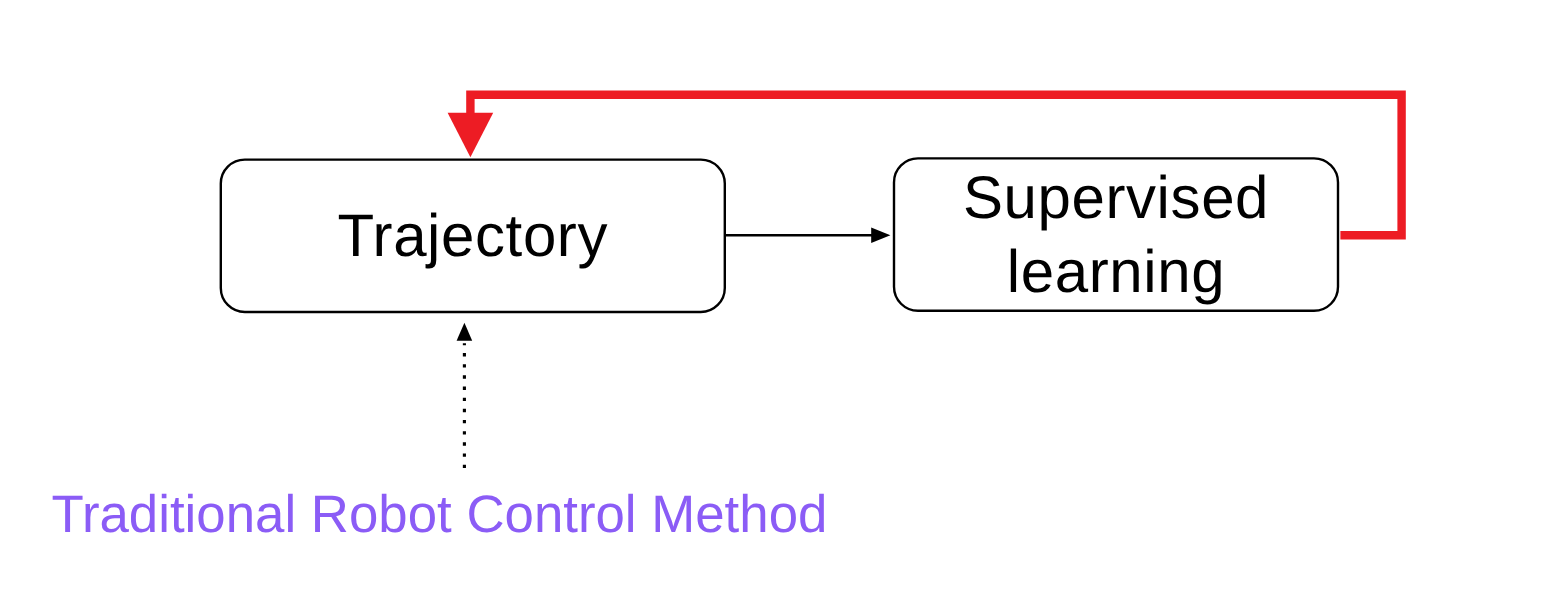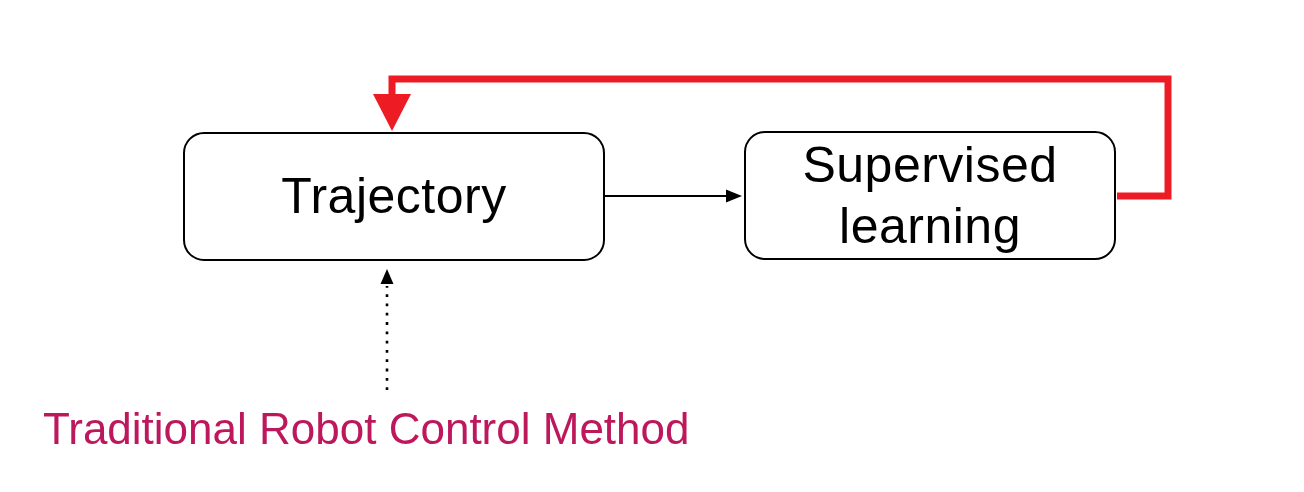--- a/index.html
+++ b/index.html
@@ -50,21 +50,21 @@
     width: 372px;
     height: 129px;
   }
   .caption {
     position: absolute;
     left: 43px;
     top: 403px;
     font-size: 44px;
     line-height: 52px;
     font-weight: 300;
-    color: #be185d;
+    color: #8b5cf6;
     letter-spacing: 0px;
     white-space: nowrap;
   }
 </style>
 </head>
 <body>
 
 <div class="canvas">
 
   <svg class="arrows-layer" viewBox="0 0 1304 492" xmlns="http://www.w3.org/2000/svg">

